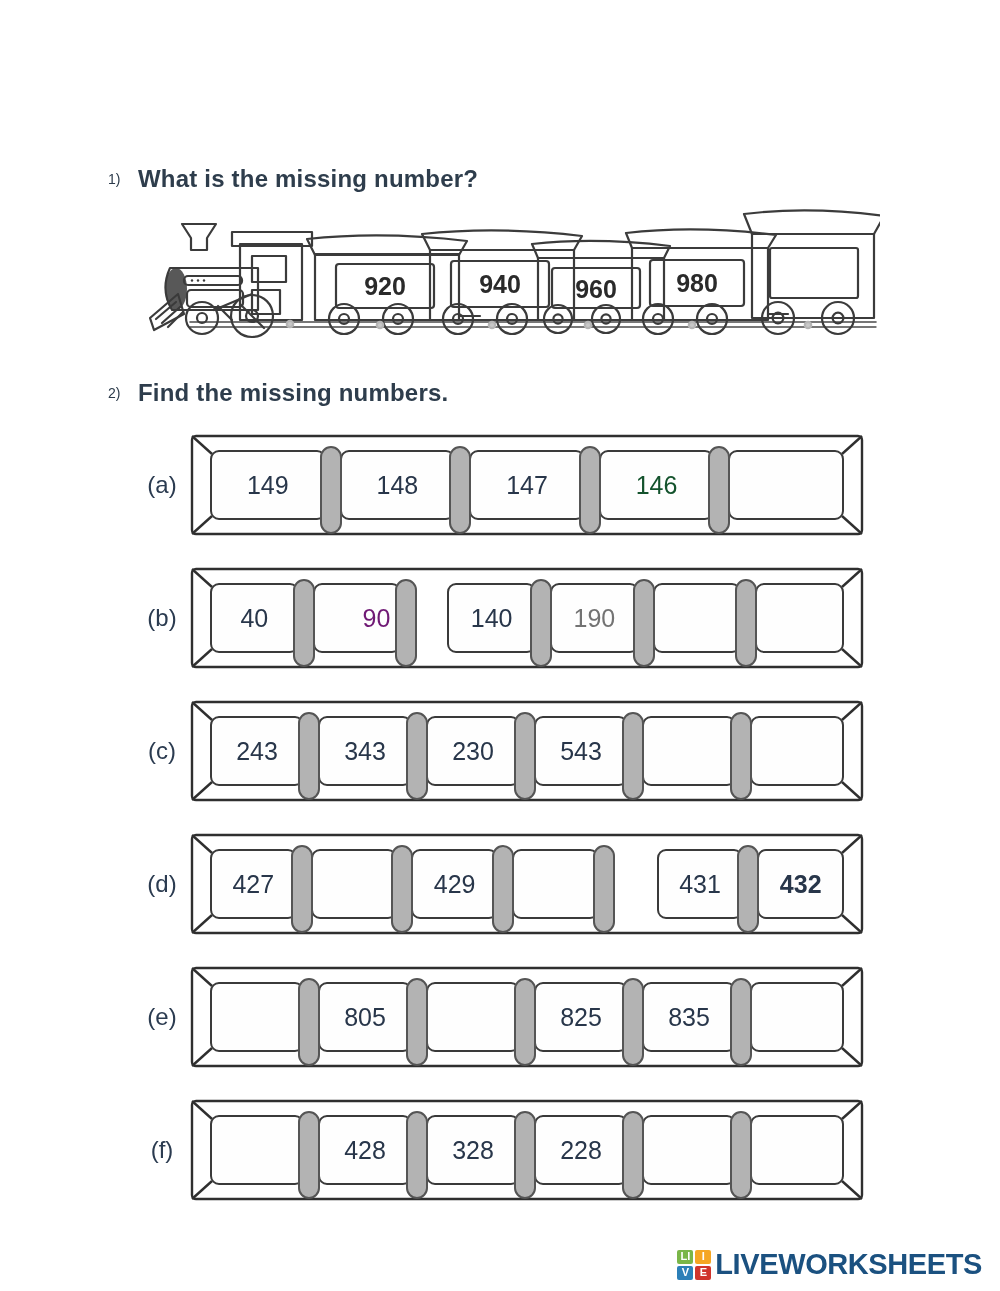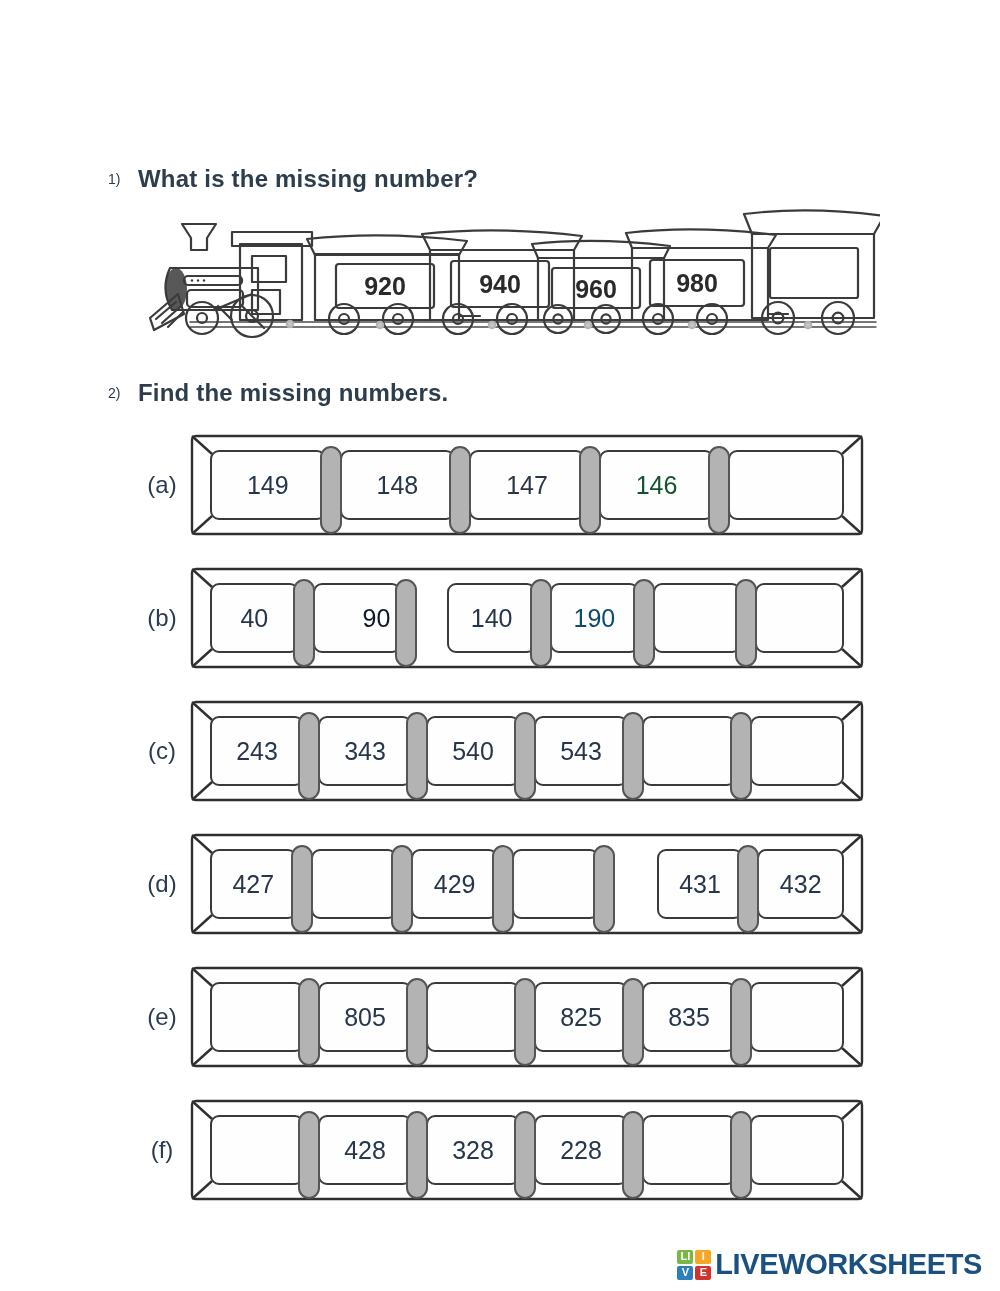--- a/index.html
+++ b/index.html
@@ -95,21 +95,21 @@
     border-radius: 9px;
     background: #fefefe;
     display: flex;
     align-items: center;
     justify-content: center;
     font-size: 25px;
     color: #28364a;
     margin-right: 14px;
     box-sizing: border-box;
   }
-  .cell:last-child { margin-right: 0; }
+  .cell:last-child { margin-right: 0; font-weight: bold; }
   .divider {
     position: absolute;
     width: 22px;
     height: 88px;
     top: -6px;
     right: -18px;
     background: #b3b3b3;
     border: 2px solid #555;
     border-radius: 11px;
     box-sizing: border-box;
@@ -313,29 +313,29 @@
         <line x1="674" y1="102" x2="654" y2="84"></line>
       </g>
     </svg>
   </div>
   <div class="cells">
     <div class="cell" style="border-color: rgb(58, 58, 58);">
         <span style="color: rgb(40, 54, 74);">40</span>
         <span class="divider" style="background: rgb(179, 179, 179);"></span>
       </div>
     <div class="cell" style="border-color: rgb(58, 58, 58);">
-        <span style="color: #0f172a; margin-left: 39px;">90</span>
+        <span style="color: #701a75; margin-left: 39px;">90</span>
         <span class="divider" style="background: rgb(179, 179, 179);"></span>
       </div>
     <div class="cell" style="border-color: rgb(58, 58, 58); margin-left: 32px;">
         <span style="color: rgb(40, 54, 74);">140</span>
         <span class="divider" style="background: rgb(179, 179, 179);"></span>
       </div>
     <div class="cell" style="border-color: rgb(58, 58, 58);">
-        <span style="color: #0c4a6e;">190</span>
+        <span style="color: #737373;">190</span>
         <span class="divider" style="background: rgb(179, 179, 179);"></span>
       </div>
     <div class="cell" style="border-color: rgb(58, 58, 58);">
         <span style="color: rgb(40, 54, 74);"></span>
         <span class="divider" style="background: rgb(179, 179, 179);"></span>
       </div>
     <div class="cell" style="border-color: rgb(58, 58, 58);">
         <span style="color: rgb(40, 54, 74);"></span>
       </div>
   </div>
@@ -357,21 +357,21 @@
   <div class="cells">
     <div class="cell" style="border-color: rgb(58, 58, 58);">
         <span style="color: rgb(40, 54, 74);">243</span>
         <span class="divider" style="background: rgb(179, 179, 179);"></span>
       </div>
     <div class="cell" style="border-color: rgb(58, 58, 58);">
         <span style="color: rgb(40, 54, 74);">343</span>
         <span class="divider" style="background: rgb(179, 179, 179);"></span>
       </div>
     <div class="cell" style="border-color: rgb(58, 58, 58);">
-        <span style="color: rgb(40, 54, 74);">540</span>
+        <span style="color: rgb(40, 54, 74);">230</span>
         <span class="divider" style="background: rgb(179, 179, 179);"></span>
       </div>
     <div class="cell" style="border-color: rgb(58, 58, 58);">
         <span style="color: rgb(40, 54, 74);">543</span>
         <span class="divider" style="background: rgb(179, 179, 179);"></span>
       </div>
     <div class="cell" style="border-color: rgb(58, 58, 58);">
         <span style="color: rgb(40, 54, 74);"></span>
         <span class="divider" style="background: rgb(179, 179, 179);"></span>
       </div>

